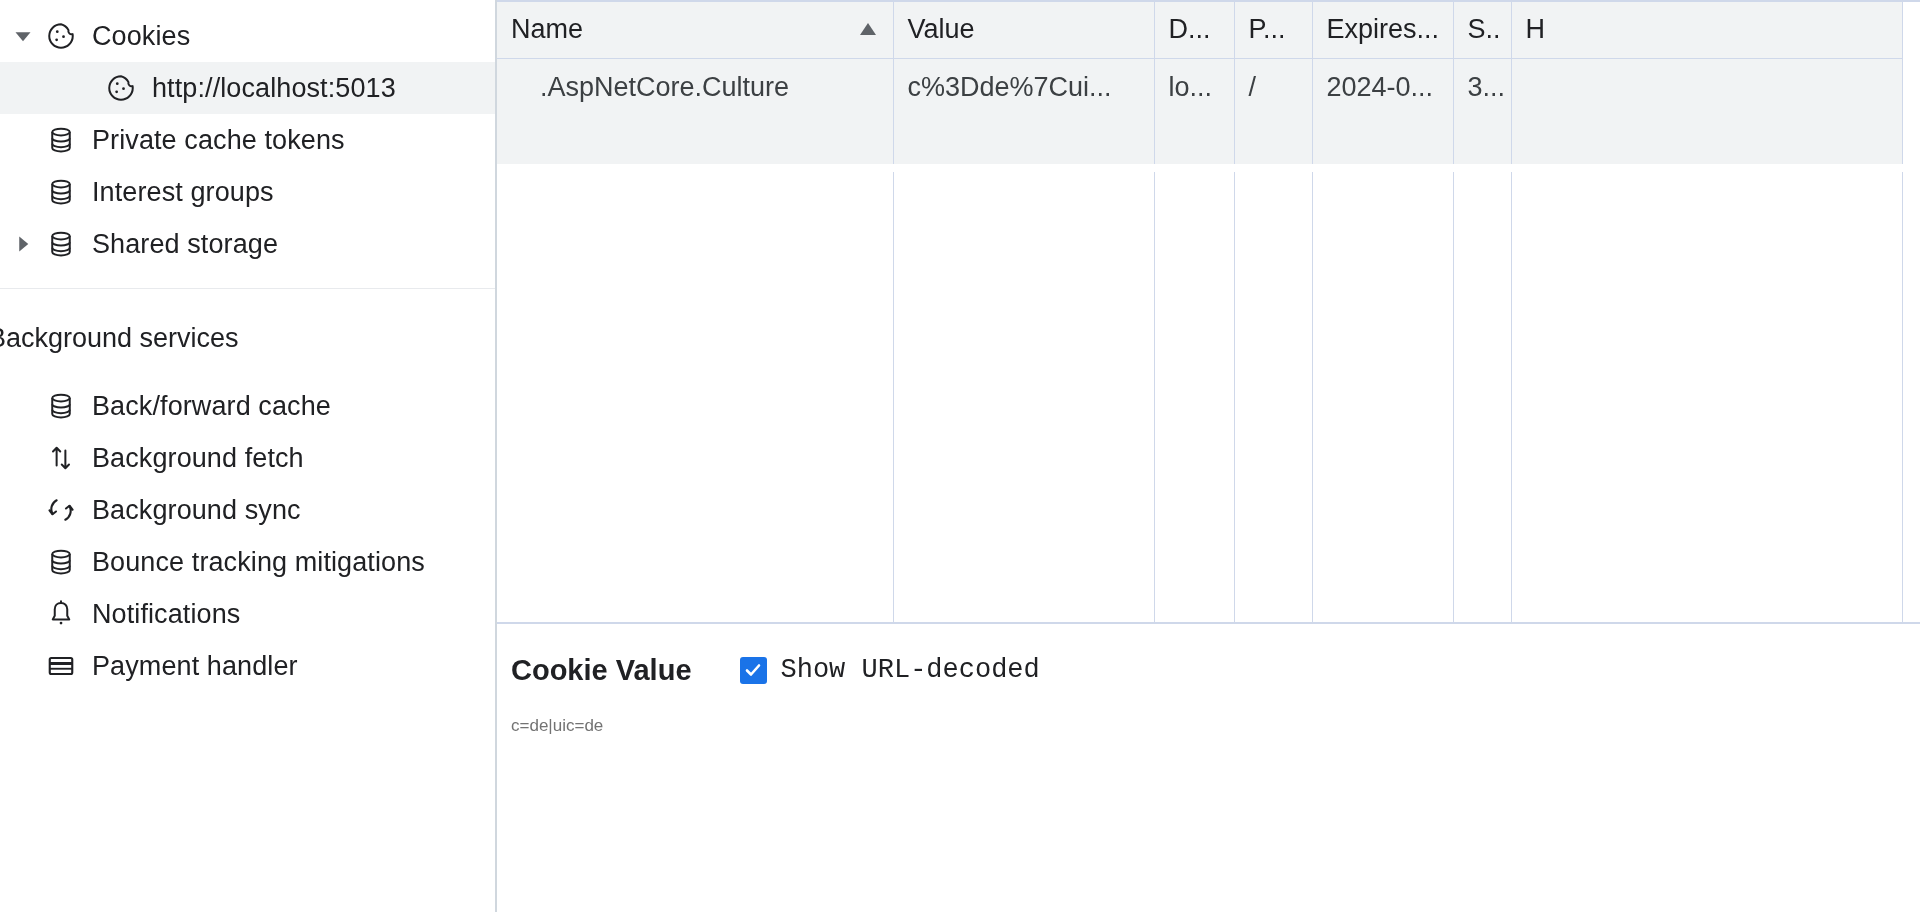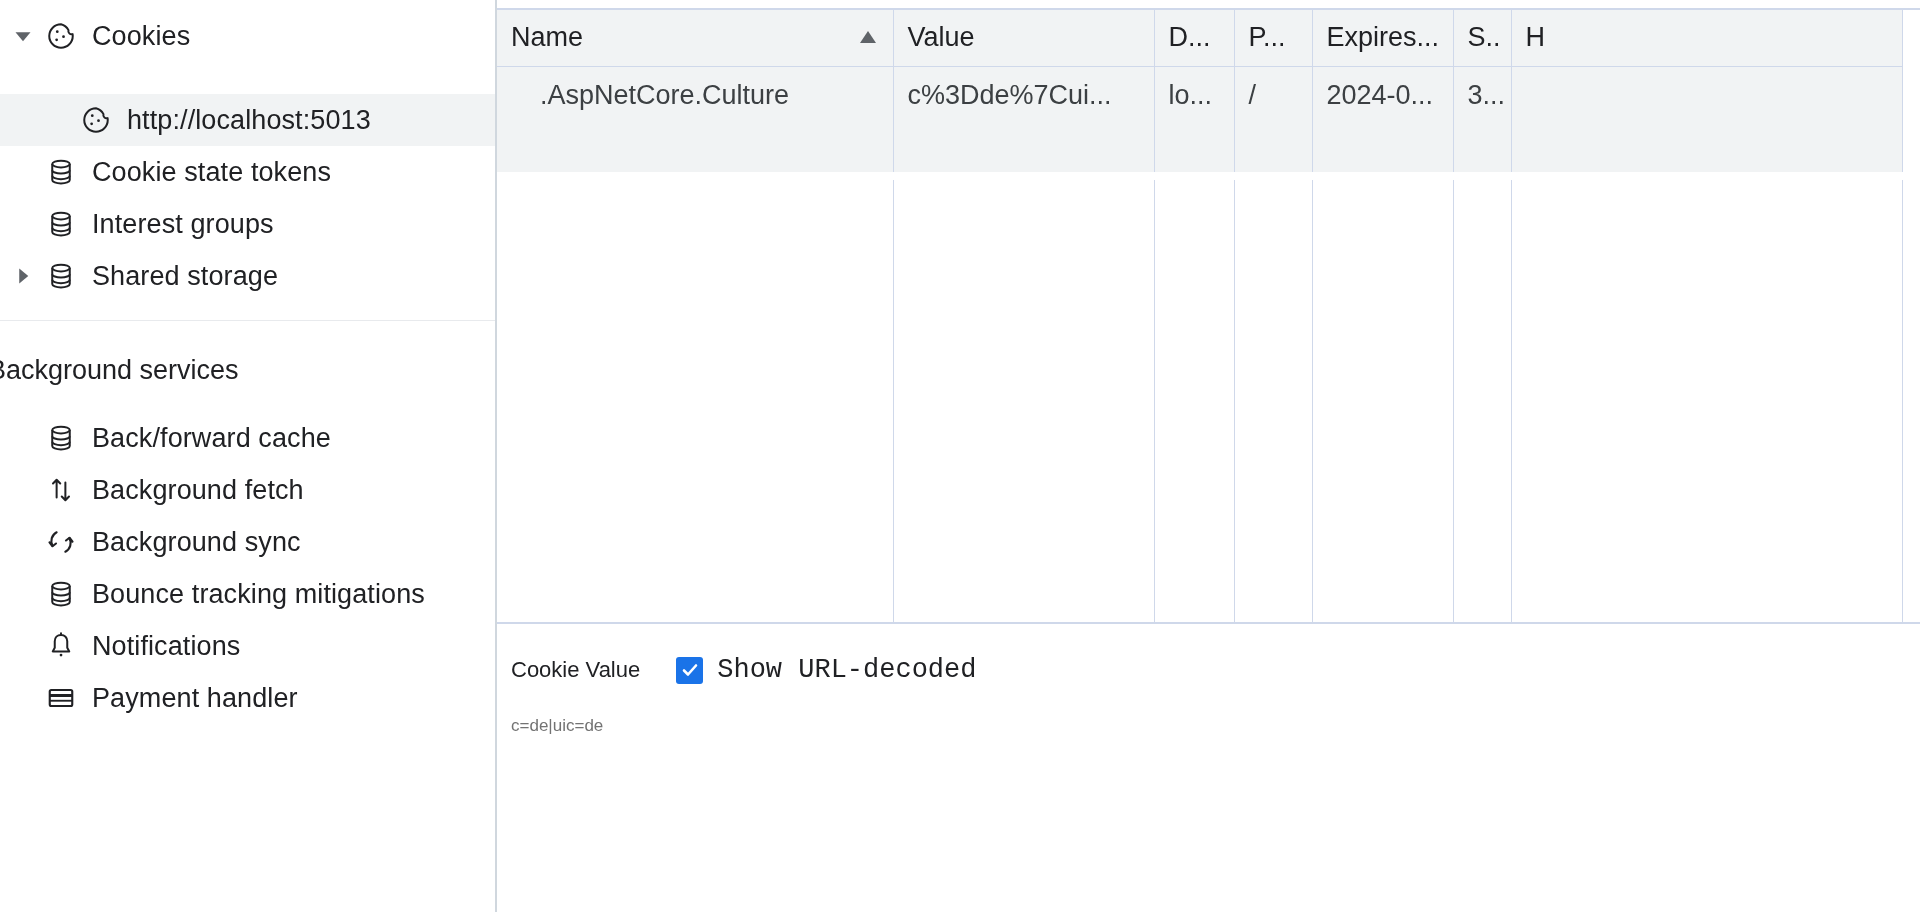--- a/index.html
+++ b/index.html
@@ -42,21 +42,21 @@
 
   .ticon{
     width:46px;min-width:46px;
     display:flex;align-items:center;justify-content:center;
   }
   .tlabel{padding-left:8px;letter-spacing:0.1px;}
 
   
   .lvl1 .twisty{margin-left:8px;}
   .lvl1 .ticon{margin-left:0px;}
-  .lvl2{padding-left:43px;margin-top:32px;}
+  .lvl2{padding-left:68px;}
 
   .section-sep{
     margin:18px 0 0 0;
     border-top:1px solid #e8eaed;
     width:495px;
   }
   .section-title{
     font-size:27px;
     color:#202124;
     padding:34px 0 26px 0;
@@ -69,21 +69,21 @@
     position:relative;
     flex:1 1 auto;
     height:912px;
     background:#ffffff;
     border-left:2px solid #d0d7de;
     box-sizing:border-box;
     overflow:hidden;
   }
 
   .grid-wrap{
-    position:absolute;left:0;top:8px;right:0;height:622px;
+    position:absolute;left:0;top:0;right:0;height:622px;
     border-top:2px solid #cfd8ea;
     box-sizing:border-box;
     overflow:hidden;
   }
 
   table.cookies{
     border-collapse:collapse;
     table-layout:fixed;
     width:1405px;
     font-size:27px;
@@ -137,22 +137,22 @@
     border-top:2px solid #cfd8ea;
     background:#ffffff;
     box-sizing:border-box;
     padding:22px 0 0 14px;
   }
   .preview-head{
     display:flex;align-items:center;
     height:48px;
   }
   .preview-title{
-    font-size:22px;font-weight:normal;color:#202124;
-    margin-right:36px;
+    font-size:29px;font-weight:bold;color:#202124;
+    margin-right:48px;
   }
   .cb{
     width:27px;height:27px;min-width:27px;
     background:#1a73e8;border-radius:3px;
     display:flex;align-items:center;justify-content:center;
     margin-right:14px;
   }
   .cb svg{display:block;}
   .cb-label{font-size:27px;color:#202124;font-family:Liberation Mono, monospace;}
   .preview-value{
@@ -202,21 +202,21 @@
         <div class="tree-row lvl1">
           <span class="twisty"></span>
           <span class="ticon">
             <svg width="30" height="30" viewBox="0 0 24 24">
               <ellipse cx="12" cy="5.6" rx="7" ry="2.7" fill="none" stroke="#202124" stroke-width="1.6"></ellipse>
               <path d="M5 5.6v12.8c0 1.5 3.1 2.7 7 2.7s7-1.2 7-2.7V5.6" fill="none" stroke="#202124" stroke-width="1.6"></path>
               <path d="M5 10.5c0 1.5 3.1 2.7 7 2.7s7-1.2 7-2.7" fill="none" stroke="#202124" stroke-width="1.6"></path>
               <path d="M5 15c0 1.5 3.1 2.7 7 2.7s7-1.2 7-2.7" fill="none" stroke="#202124" stroke-width="1.6"></path>
             </svg>
           </span>
-          <span class="tlabel">Cookie state tokens</span>
+          <span class="tlabel">Private cache tokens</span>
         </div>
         <div class="tree-row lvl1">
           <span class="twisty"></span>
           <span class="ticon">
             <svg width="30" height="30" viewBox="0 0 24 24">
               <ellipse cx="12" cy="5.6" rx="7" ry="2.7" fill="none" stroke="#202124" stroke-width="1.6"></ellipse>
               <path d="M5 5.6v12.8c0 1.5 3.1 2.7 7 2.7s7-1.2 7-2.7V5.6" fill="none" stroke="#202124" stroke-width="1.6"></path>
               <path d="M5 10.5c0 1.5 3.1 2.7 7 2.7s7-1.2 7-2.7" fill="none" stroke="#202124" stroke-width="1.6"></path>
               <path d="M5 15c0 1.5 3.1 2.7 7 2.7s7-1.2 7-2.7" fill="none" stroke="#202124" stroke-width="1.6"></path>
             </svg>

